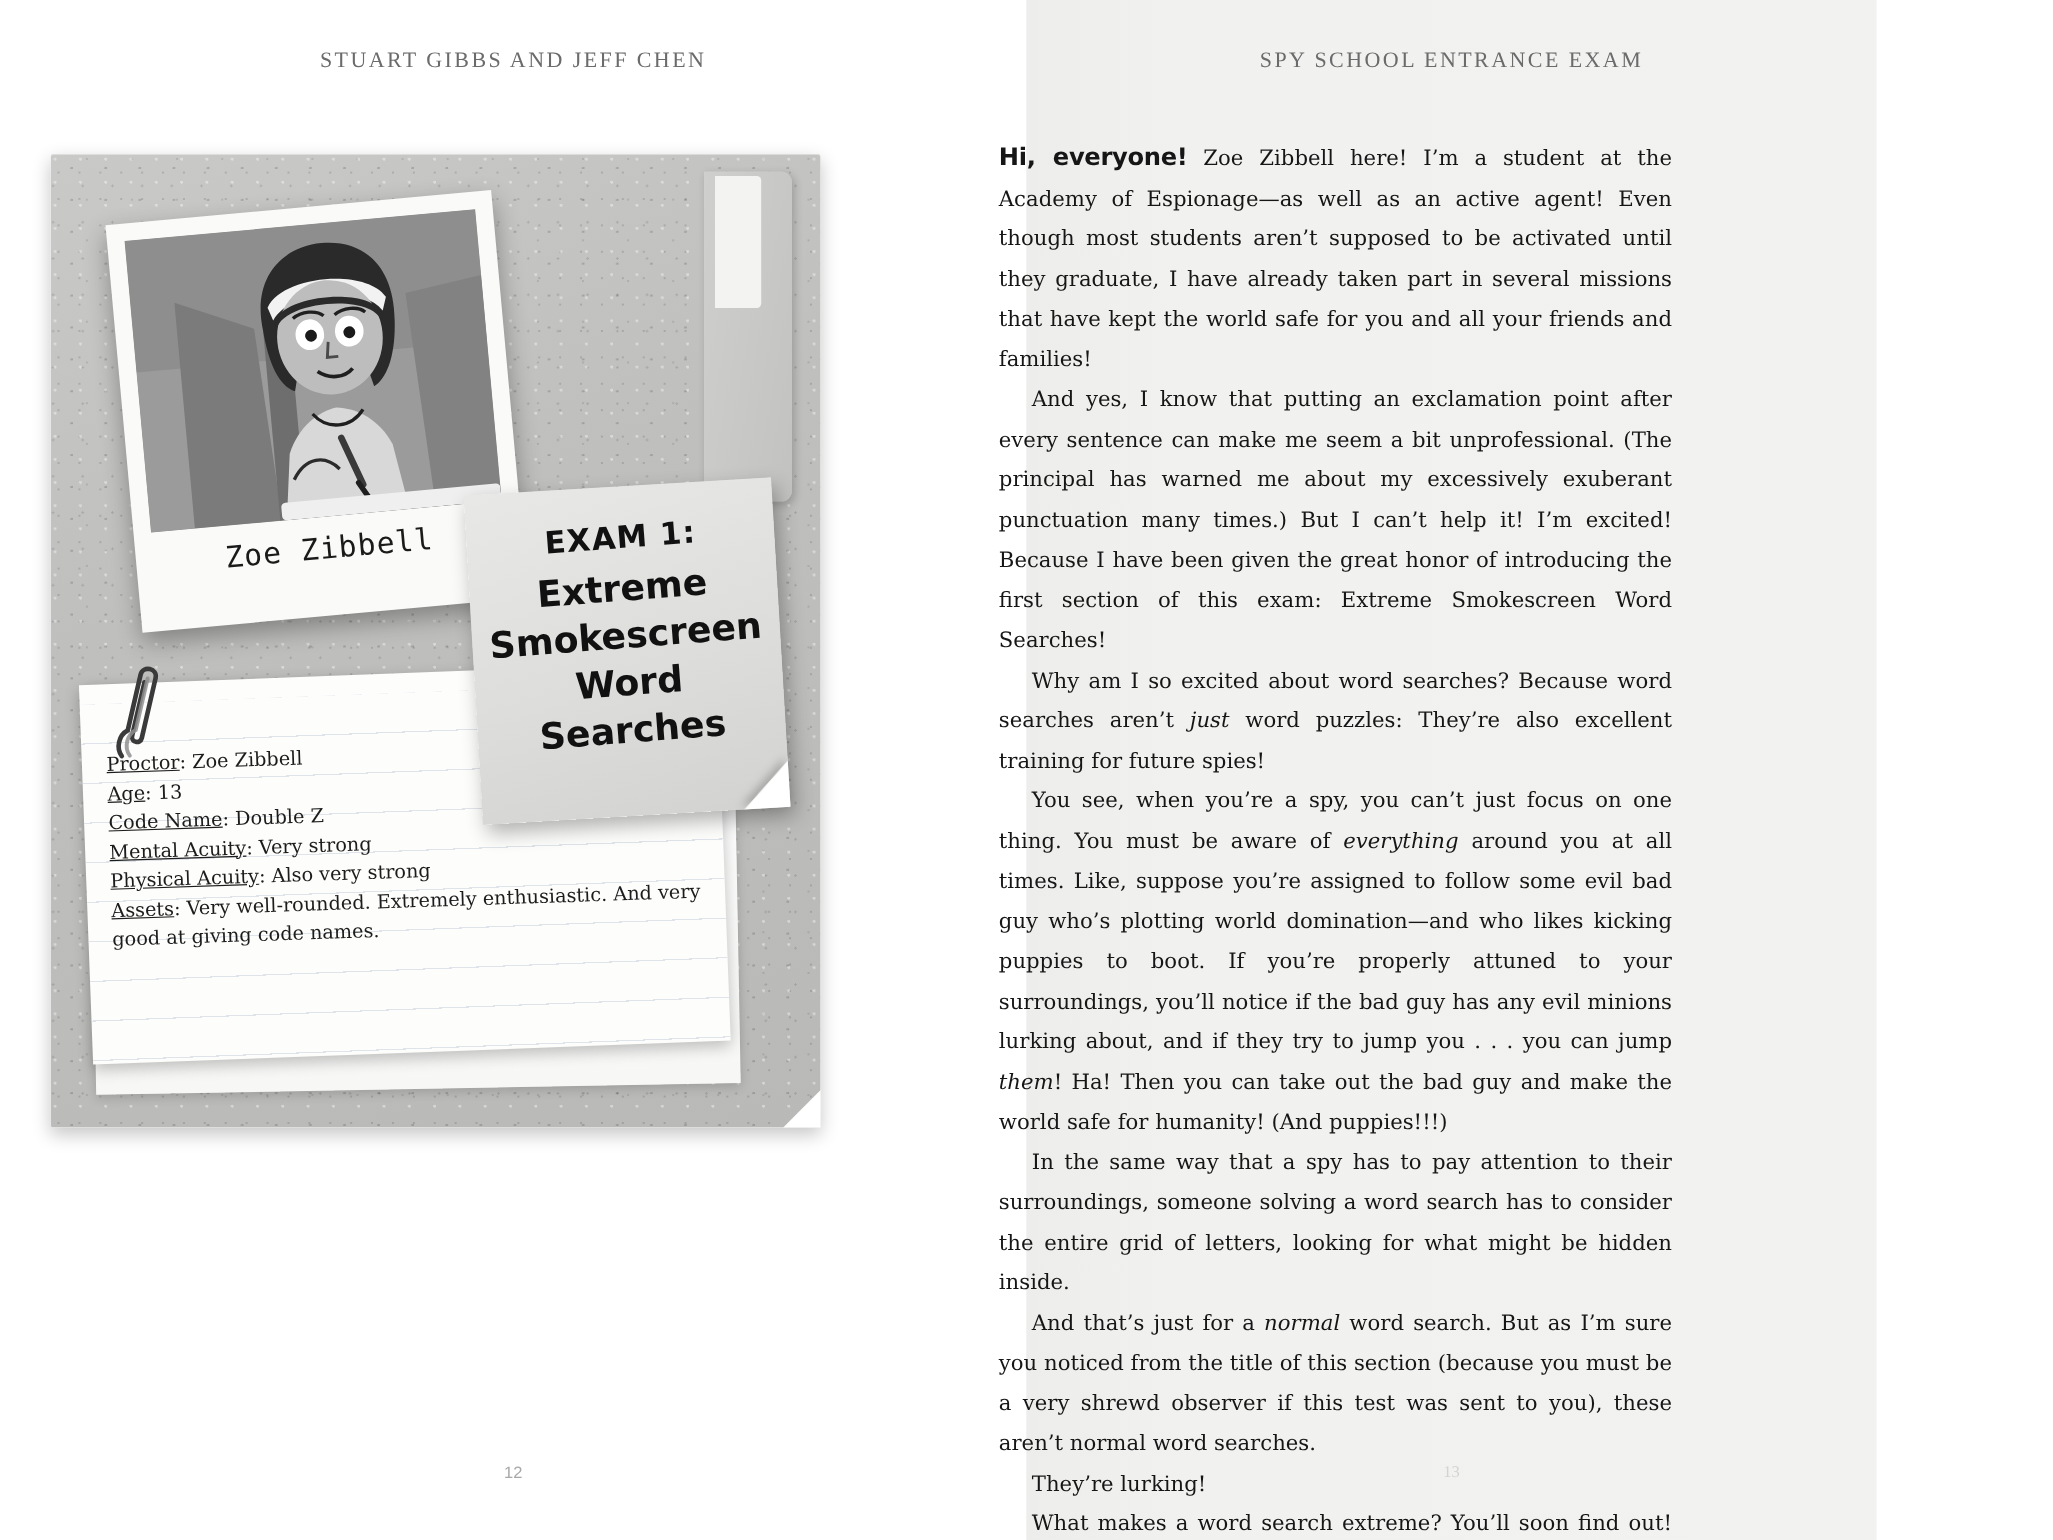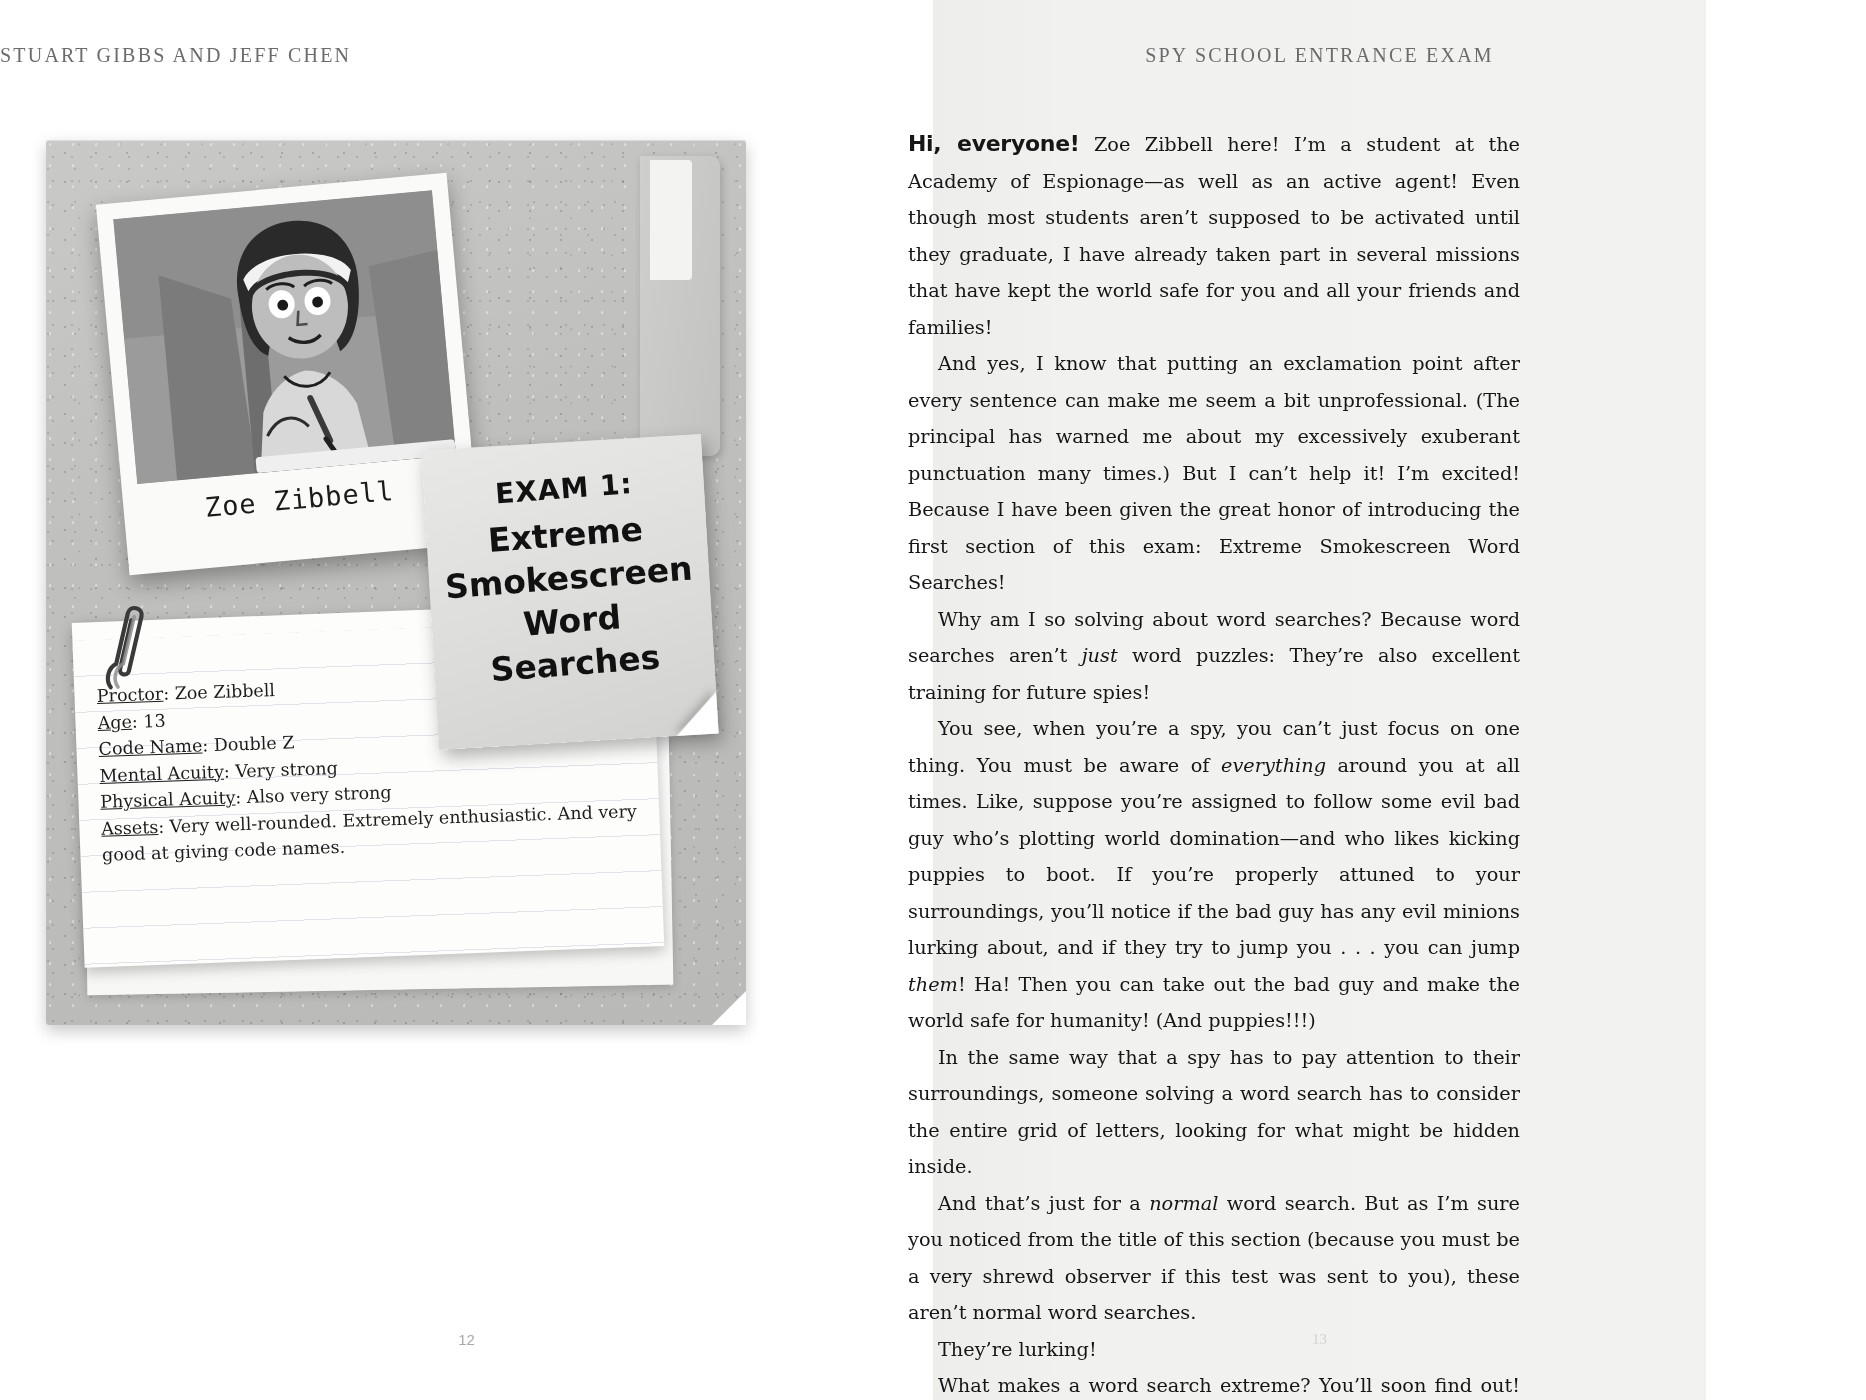--- a/index.html
+++ b/index.html
@@ -12,21 +12,21 @@
 
   
   .page-left {
     position:relative;
     width:933px; height:1400px;
     background:#ffffff;
     flex:0 0 933px;
   }
   .running-head-left {
     position:absolute; top:44px; left:0; width:933px;
-    text-align:left;
+    text-align:center;
     font-family:"Liberation Serif", serif;
     font-size:20px; letter-spacing:2.2px;
     color:#6b6b6b; font-weight:400;
   }
   .page-num-left {
     position:absolute; bottom:52px; left:0; width:933px;
     text-align:center; font-size:15px; color:#a8a8a8;
     font-family:Liberation Sans, sans-serif;
   }
 
@@ -459,21 +459,21 @@
   </div>
 
   <div class="page-right">
     <div class="running-head-right">SPY SCHOOL ENTRANCE EXAM</div>
 
     <div class="body-col">
       <p class="first"><span class="lead">Hi, everyone!</span><span> Zoe Zibbell here! I’m a student at the Academy of Espionage—as well as an active agent! Even though most students aren’t supposed to be activated until they graduate, I have already taken part in several missions that have kept the world safe for you and all your friends and families!</span></p>
 
       <p><span>And yes, I know that putting an exclamation point after every sentence can make me seem a bit unprofessional. (The principal has warned me about my excessively exuberant punctuation many times.) But I can’t help it! I’m excited! Because I have been given the great honor of introducing the first section of this exam: Extreme Smokescreen Word Searches!</span></p>
 
-      <p><span>Why am I so solving about word searches? Because word searches aren’t </span><em>just</em><span> word puzzles: They’re also excellent training for future spies!</span></p>
+      <p><span>Why am I so excited about word searches? Because word searches aren’t </span><em>just</em><span> word puzzles: They’re also excellent training for future spies!</span></p>
 
       <p><span>You see, when you’re a spy, you can’t just focus on one thing. You must be aware of </span><em>everything</em><span> around you at all times. Like, suppose you’re assigned to follow some evil bad guy who’s plotting world domination—and who likes kicking puppies to boot. If you’re properly attuned to your surroundings, you’ll notice if the bad guy has any evil minions lurking about, and if they try to jump you . . . you can jump </span><em>them</em><span>! Ha! Then you can take out the bad guy and make the world safe for humanity! (And puppies!!!)</span></p>
 
       <p><span>In the same way that a spy has to pay attention to their surroundings, someone solving a word search has to consider the entire grid of letters, looking for what might be hidden inside.</span></p>
 
       <p><span>And that’s just for a </span><em>normal</em><span> word search. But as I’m sure you noticed from the title of this section (because you must be a very shrewd observer if this test was sent to you), these aren’t normal word searches.</span></p>
 
       <p><span>They’re lurking!</span></p>
 
       <p><span>What makes a word search extreme? You’ll soon find out! Don’t worry, though. (Or at least, don’t worry </span></p>

